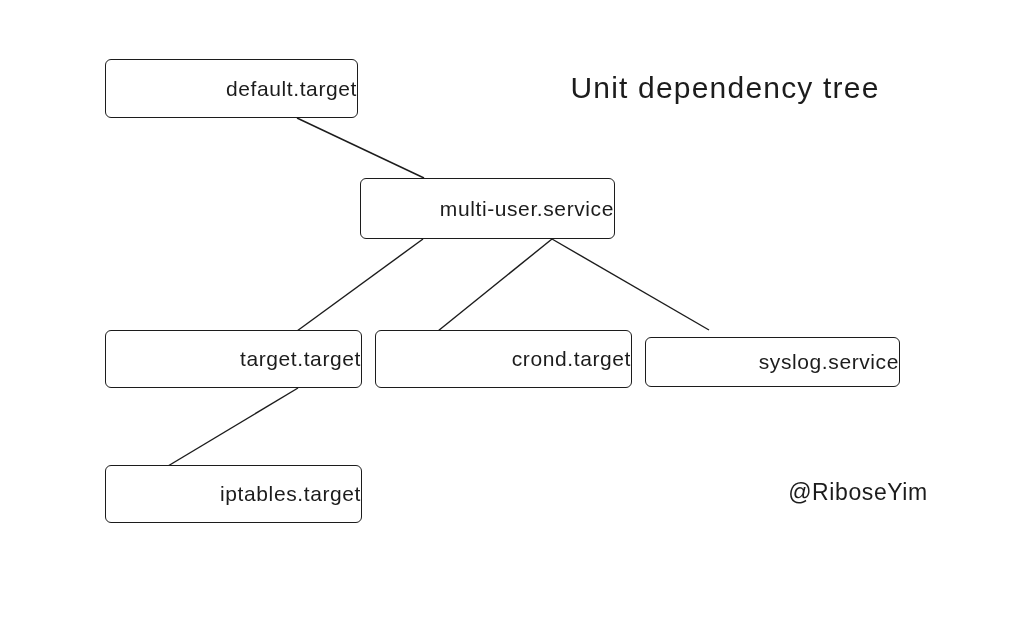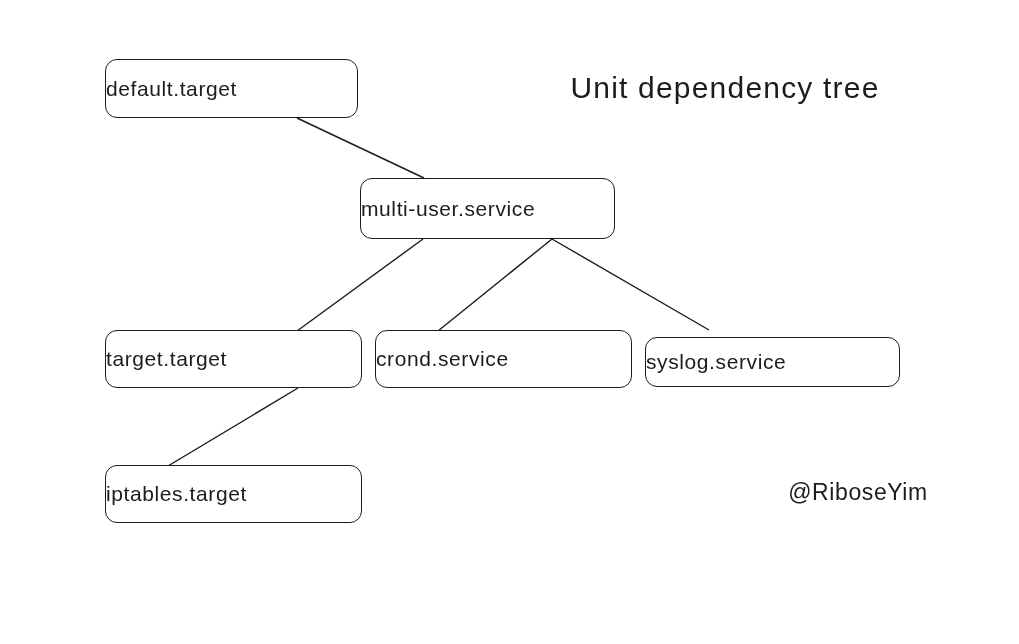--- a/index.html
+++ b/index.html
@@ -24,25 +24,25 @@
     height: 644px;
   }
   .edges line {
     stroke: #1c1c1c;
     stroke-width: 1.4;
   }
   .node {
     position: absolute;
     box-sizing: border-box;
     border: 1.6px solid #1c1c1c;
-    border-radius: 12px;
+    border-radius: 6px;
     background: #ffffff;
     display: flex;
     align-items: center;
-    justify-content: flex-start;
+    justify-content: flex-end;
     font-size: 21px;
     letter-spacing: 0.6px;
     white-space: nowrap;
   }
   .node-default   { left: 105px; top:  59px; width: 253px; height: 59px; }
   .node-multiuser { left: 360px; top: 178px; width: 255px; height: 61px; }
   .node-basic     { left: 105px; top: 330px; width: 257px; height: 58px; }
   .node-crond     { left: 375px; top: 330px; width: 257px; height: 58px; }
   .node-syslog    { left: 645px; top: 337px; width: 255px; height: 50px; }
   .node-iptables  { left: 105px; top: 465px; width: 257px; height: 58px; }
@@ -95,21 +95,21 @@
 
   <div class="node node-multiuser">
     <span>multi-user.service</span>
   </div>
 
   <div class="node node-basic">
     <span>target.target</span>
   </div>
 
   <div class="node node-crond">
-    <span>crond.service</span>
+    <span>crond.target</span>
   </div>
 
   <div class="node node-syslog">
     <span>syslog.service</span>
   </div>
 
   <div class="node node-iptables">
     <span>iptables.target</span>
   </div>
 

